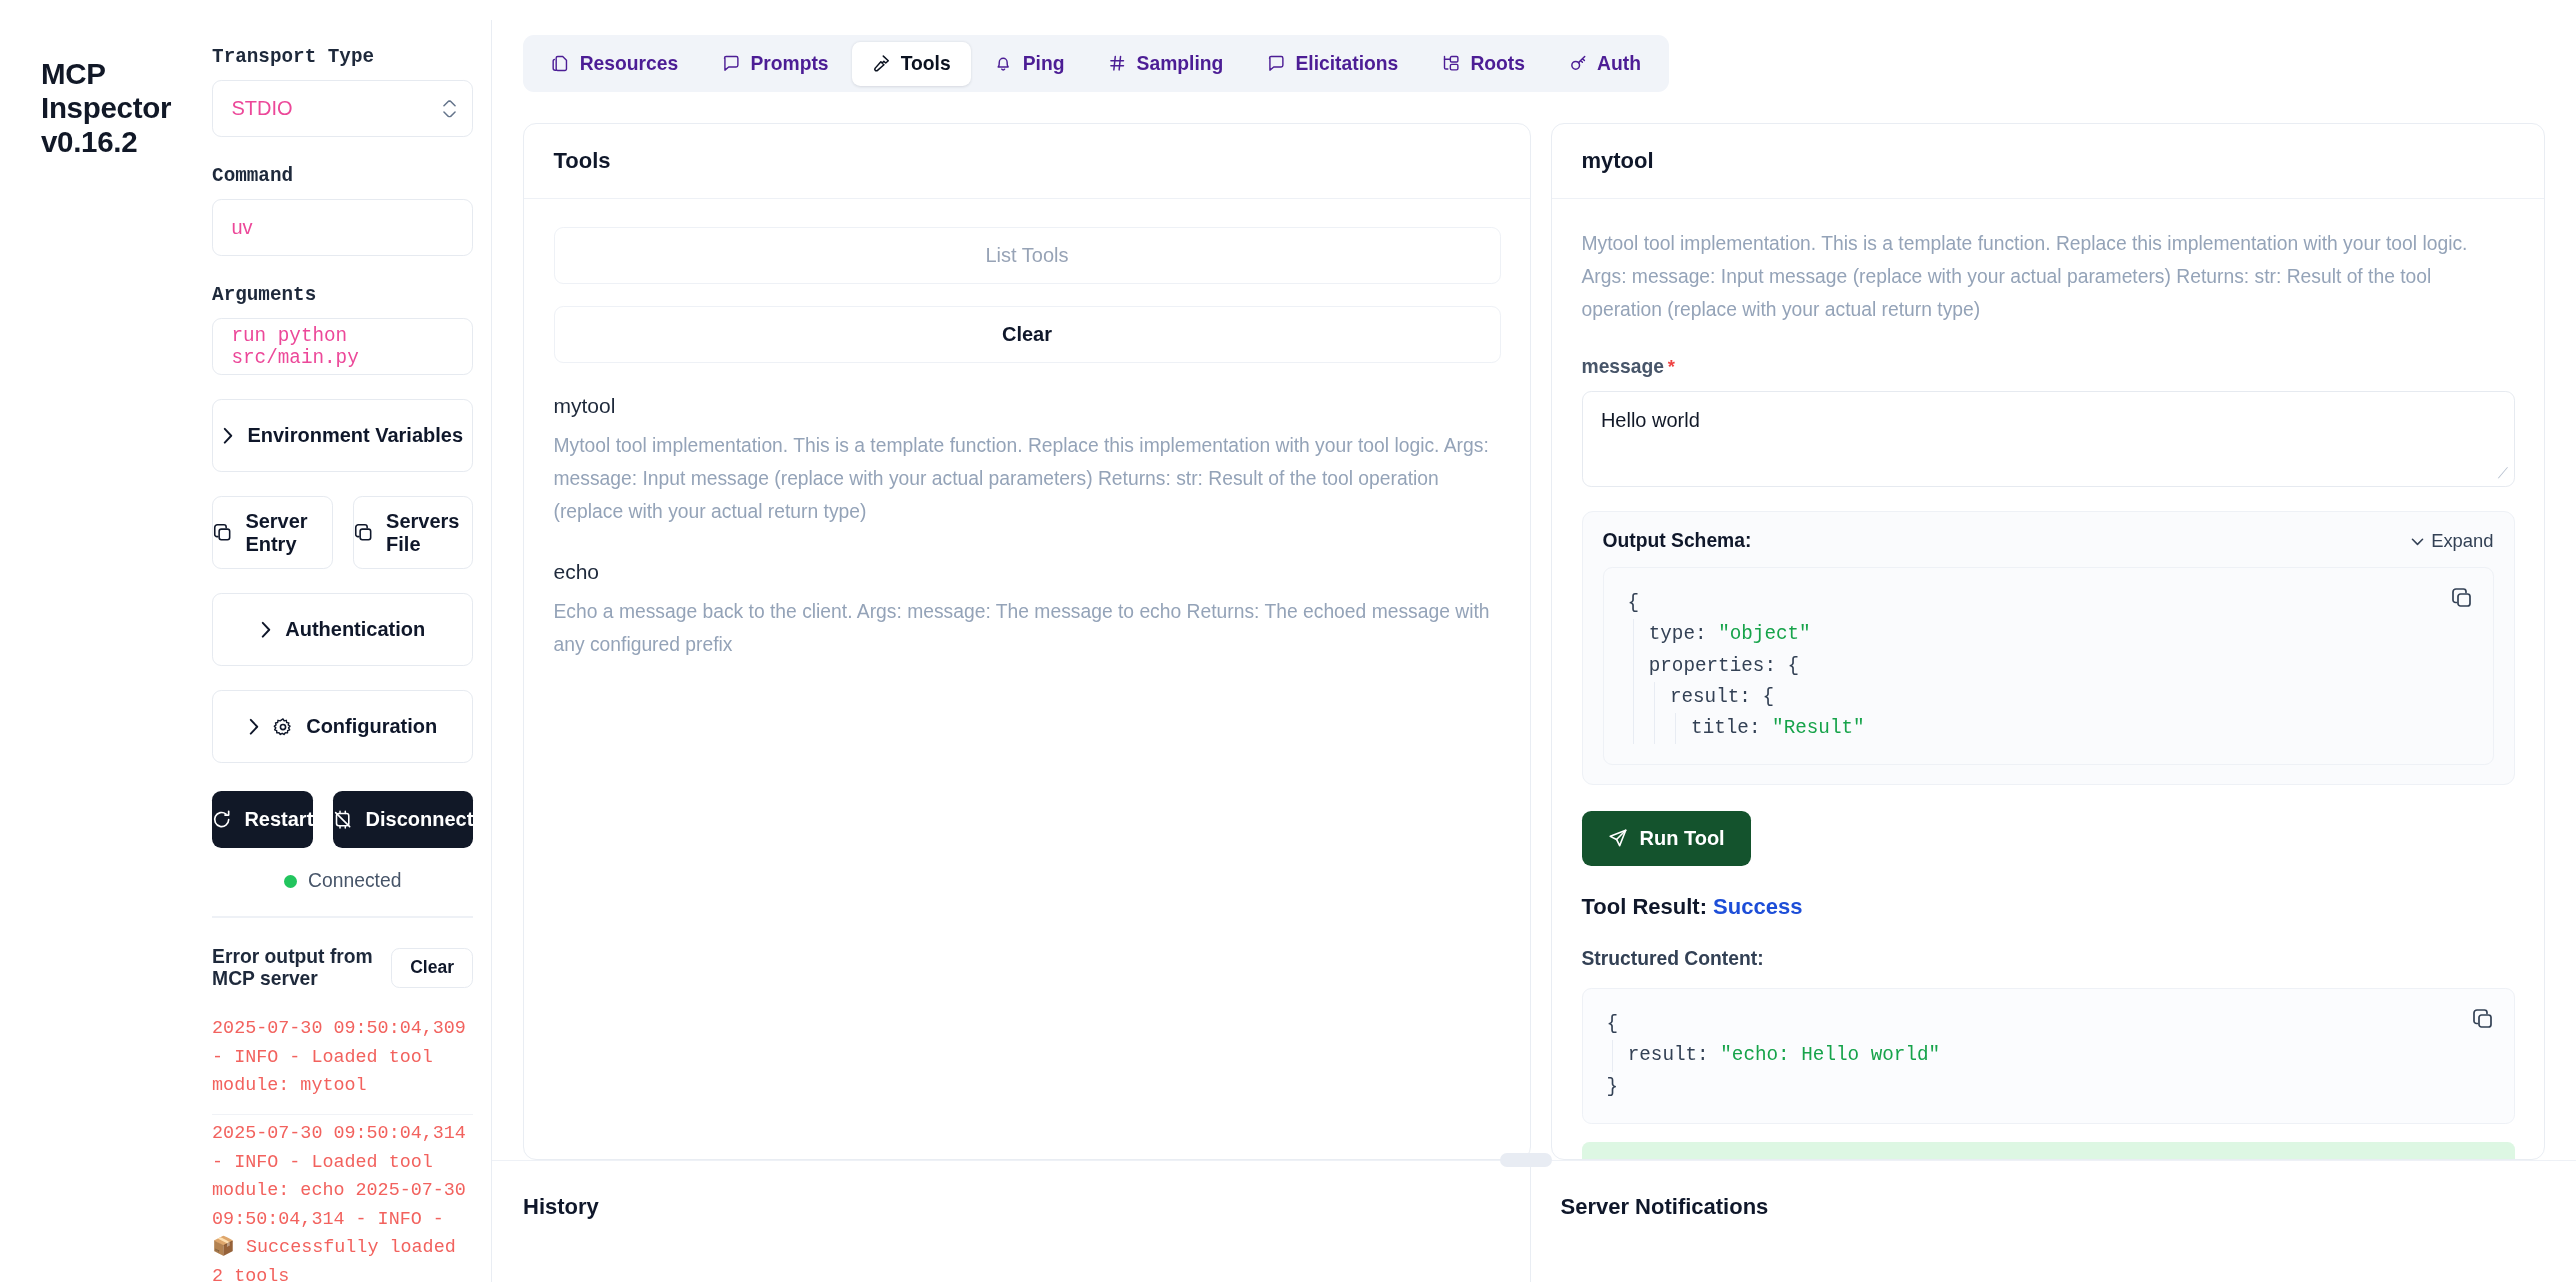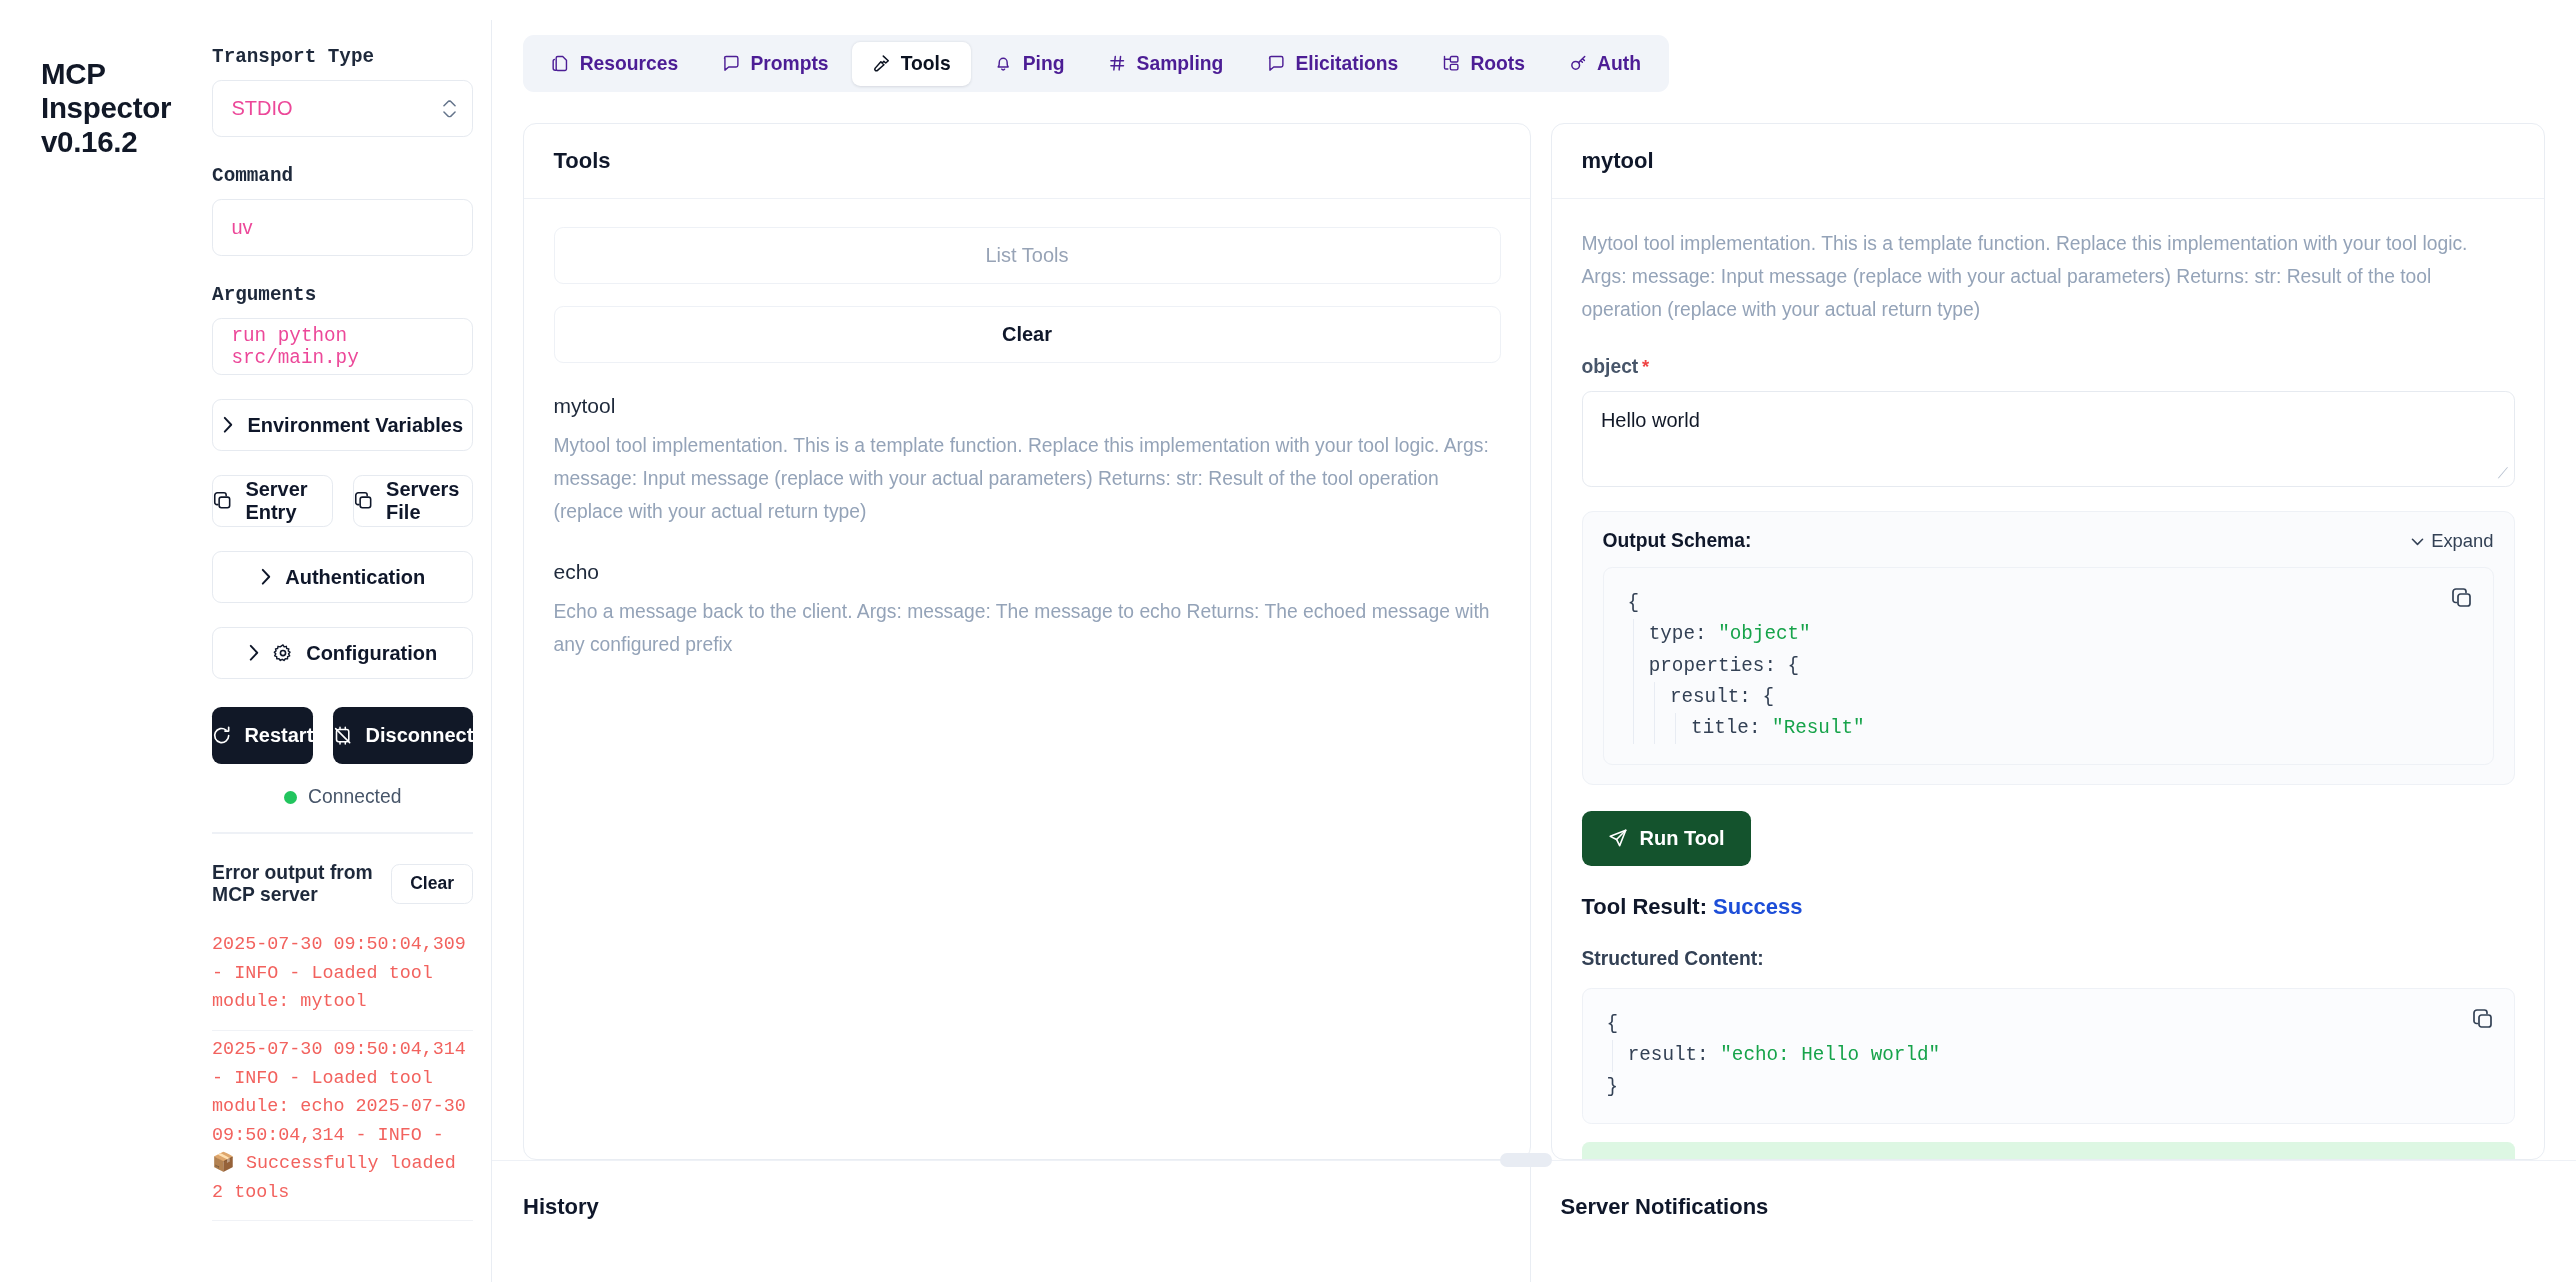--- a/index.html
+++ b/index.html
@@ -41,21 +41,21 @@
     position: relative;
   }
   .text-box.mono { font-family: "Liberation Mono", monospace; font-size: 19.3px; }
   .chev-updown {
     position: absolute; right: 16.6px; top: 50%; transform: translateY(-50%);
     display: flex; flex-direction: column; gap: 2.8px; color: #64748b;
   }
   .chev-updown svg { display: block; }
 
   .btn-outline {
-    margin-top: 24px; width: 100%; height: 52px;
+    margin-top: 24px; width: 100%; height: 73px;
     border: 1.8px solid #e6eaf0; border-radius: 9.2px; background: #fff;
     display: flex; align-items: center; justify-content: center; gap: 13px;
     font-size: 20px; font-weight: bold; color: #0f172a;
   }
   .row2 { display: flex; gap: 20px; margin-top: 24px; }
   .row2 .btn-outline { margin-top: 0; flex: 1 1 0; }
   .ic { display: inline-flex; align-items: center; justify-content: center; }
 
   .btn-row-dark { display: flex; gap: 20px; margin-top: 28px; }
   .btn-dark {
@@ -424,21 +424,21 @@
         </div>
       </div>
 
       <div class="card pane-right">
         <div class="card-head">mytool</div>
         <div class="card-body">
 
           <div class="desc-block">Mytool tool implementation. This is a template function. Replace this implementation with your tool logic. Args: message: Input message (replace with your actual parameters) Returns: str: Result of the tool operation (replace with your actual return type)</div>
 
           <div class="param-label">
-            <span>object</span><span class="req-star">*</span>
+            <span>message</span><span class="req-star">*</span>
           </div>
 
           <div class="textarea-box">
             <span>Hello world</span>
             <span class="resize-grip">⟋</span>
           </div>
 
           <div class="schema-wrap">
             <div class="schema-head">
               <span class="schema-title">Output Schema:</span>

